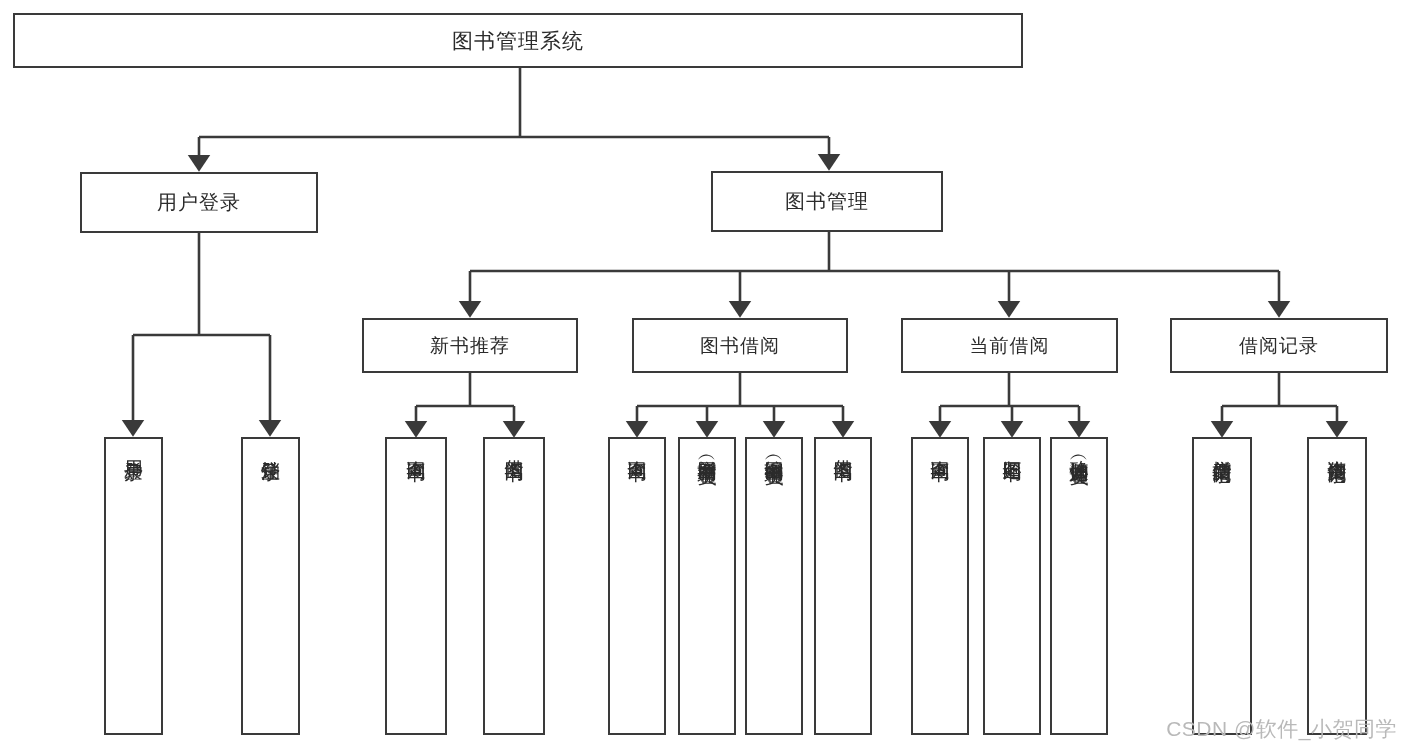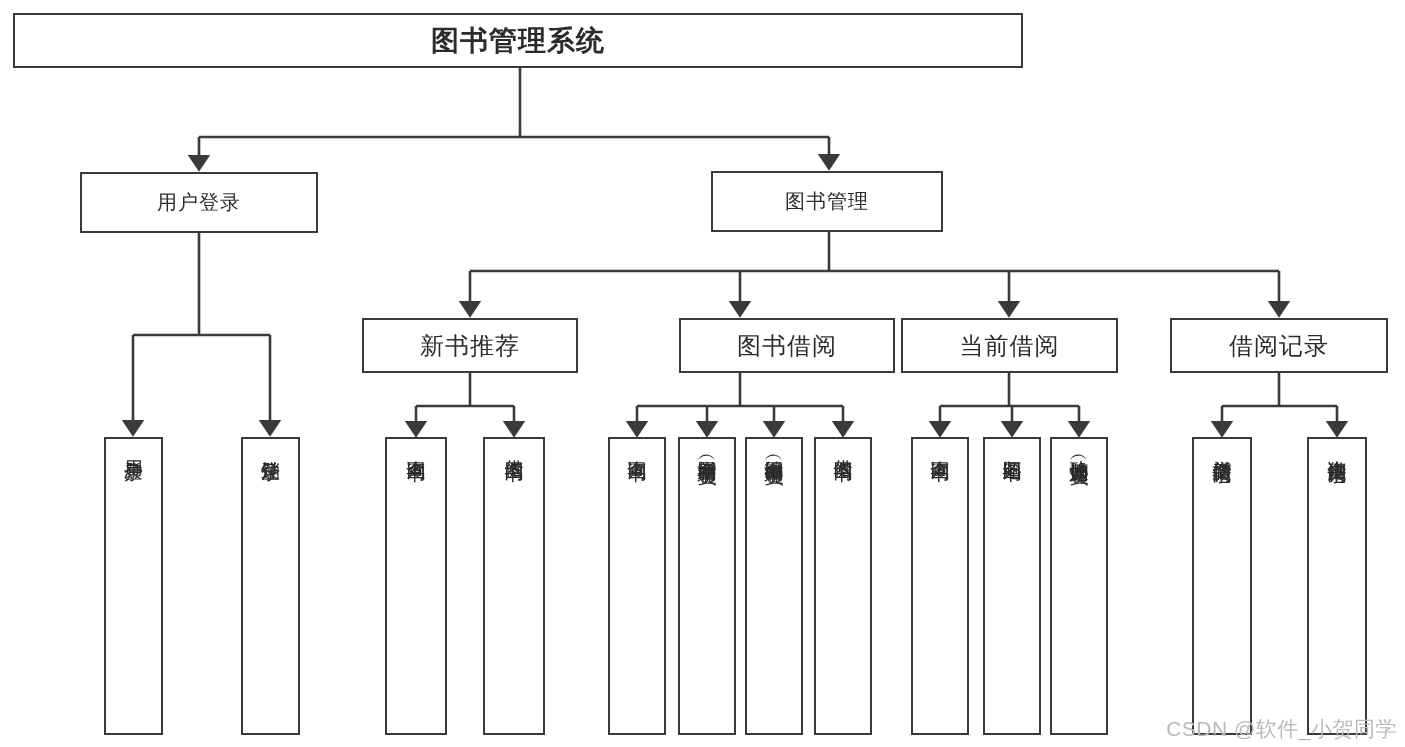--- a/index.html
+++ b/index.html
@@ -30,28 +30,27 @@
     position: absolute;
     box-sizing: border-box;
     background: #ffffff;
     border: 2px solid #3a3a3a;
     display: flex;
     align-items: center;
     justify-content: center;
     color: #2b2b2b;
   }
   .node.root-node {
-    font-size: 28px;
-    font-weight: bold;
+    font-size: 21px;
   }
   .node.level1-node {
     font-size: 20px;
   }
   .node.level2-node {
-    font-size: 24px;
+    font-size: 19px;
   }
   .node.leaf-node {
     align-items: flex-start;
     padding-top: 6px;
   }
   .leaf-label {
     writing-mode: vertical-rl;
     text-orientation: upright;
     font-size: 19px;
     line-height: 1.06;
@@ -141,21 +140,21 @@
   </div>
 
   <div class="node level1-node" style="left:711px; top:171px; width:232px; height:61px;">
     <span class="node-label">图书管理</span>
   </div>
 
   <div class="node level2-node" style="left:362px; top:318px; width:216px; height:55px;">
     <span class="node-label">新书推荐</span>
   </div>
 
-  <div class="node level2-node" style="left:632px; top:318px; width:216px; height:55px;margin-left:47px;">
+  <div class="node level2-node" style="left:632px; top:318px; width:216px; height:55px;">
     <span class="node-label">图书借阅</span>
   </div>
 
   <div class="node level2-node" style="left:1170px; top:318px; width:218px; height:55px;">
     <span class="node-label">借阅记录</span>
   </div>
 
   <div class="node level2-node" style="left:901px; top:318px; width:217px; height:55px;">
     <span class="node-label">当前借阅</span>
   </div>

